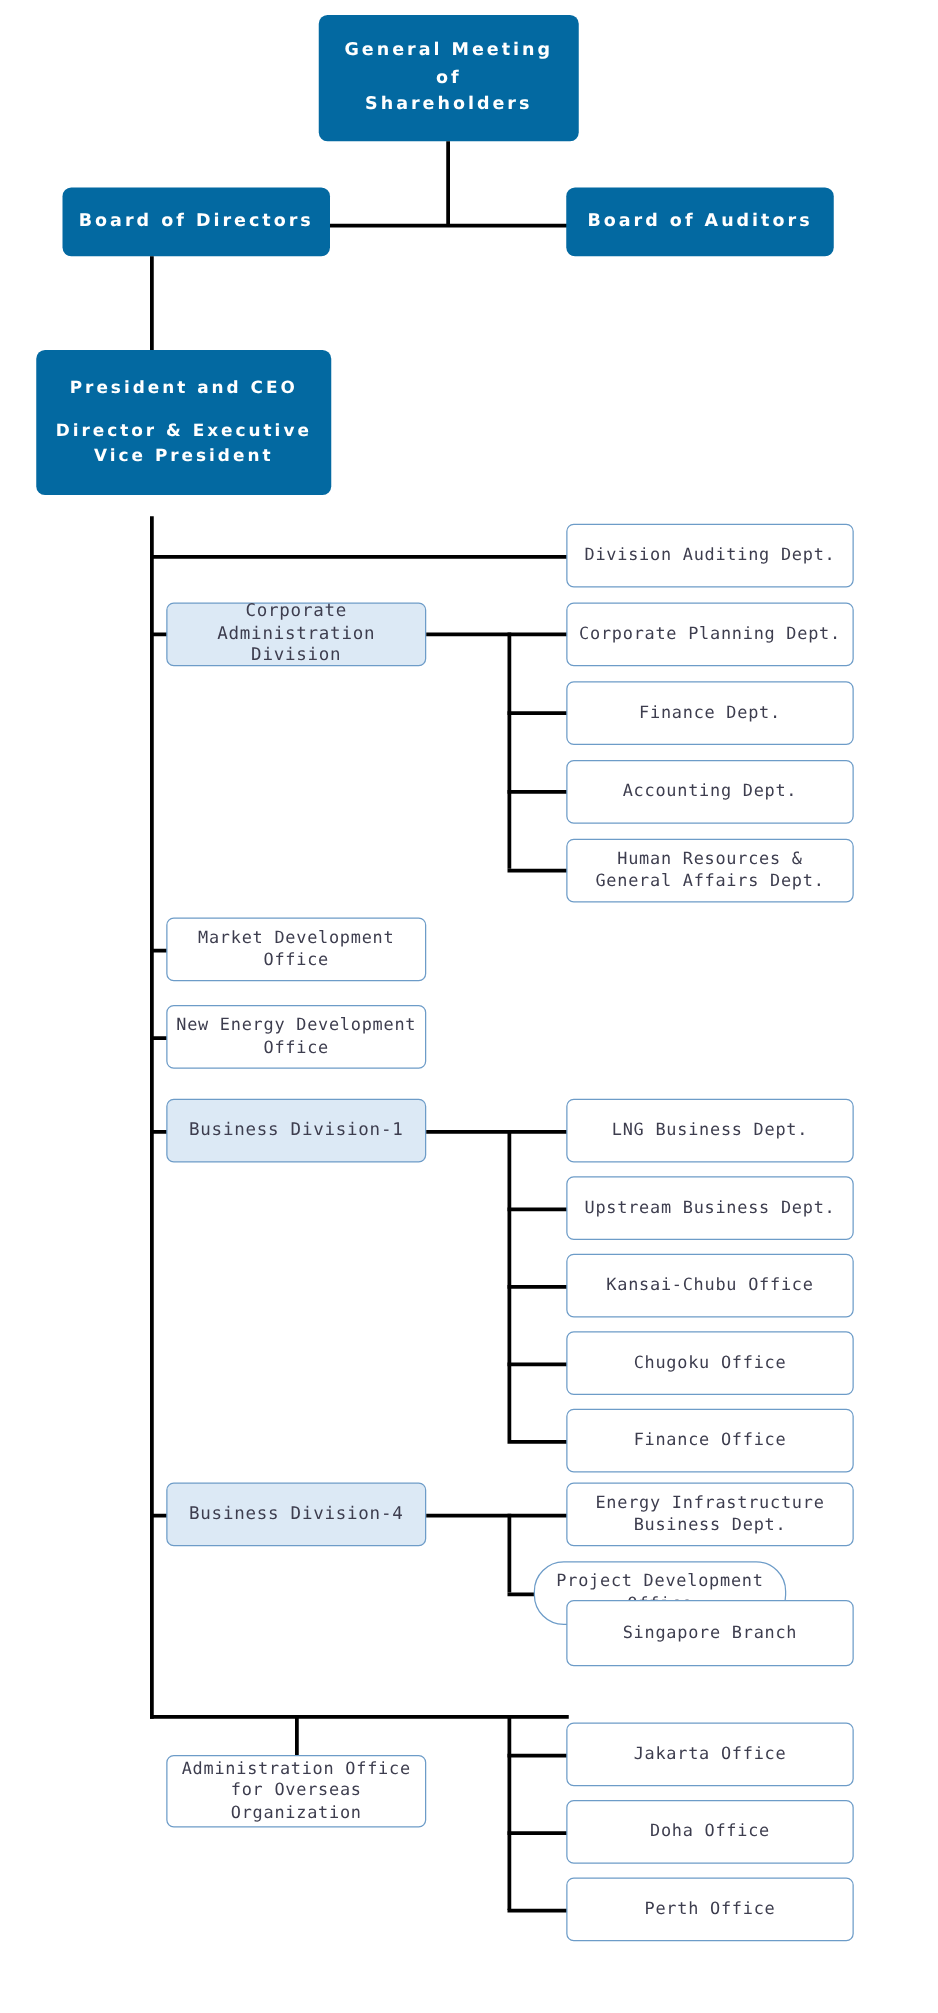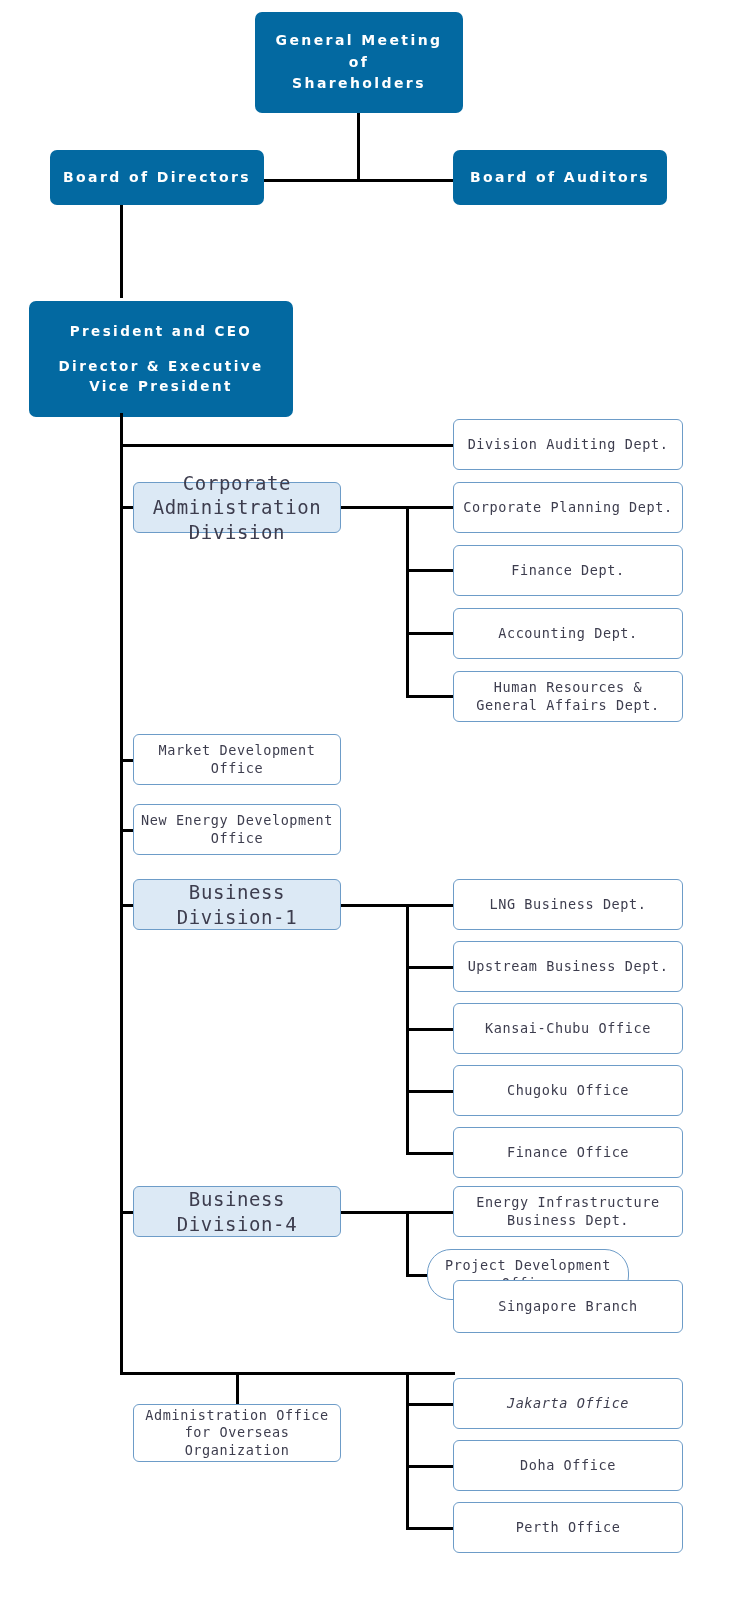--- a/index.html
+++ b/index.html
@@ -45,21 +45,21 @@
   .exec .ln { display: block; white-space: nowrap; }
 
   
   .division {
     position: absolute;
     box-sizing: border-box;
     background: #DCE9F5;
     border: 1.6px solid #6D9CC8;
     border-radius: 6px;
     color: #3D3D4E;
-    font-size: 19px;
+    font-size: 14px;
     letter-spacing: 0.6px;
     display: flex;
     align-items: center;
     justify-content: center;
     text-align: center;
     line-height: 1.28;
     padding: 0 6px;
   }
 
   
@@ -100,21 +100,21 @@
   <div class="exec" style="left:50px; top:150px; width:214px; height:55px; font-size:14px;">
     <span class="ln">Board of Directors</span>
   </div>
 
   <div class="exec" style="left:453px; top:150px; width:214px; height:55px; font-size:14px;">
     <span class="ln">Board of Auditors</span>
   </div>
 
   <div class="line v" style="left:120px; top:205px; height:93px;"></div>
 
-  <div class="exec" style="left:29px; top:301px; width:264px; height:116px; font-size:13.5px;">
+  <div class="exec" style="left:29px; top:280px; width:236px; height:116px; font-size:13.5px;">
     <span class="ln">President and CEO</span>
     <span class="ln" style="margin-top:14px;">Director &amp; Executive</span>
     <span class="ln">Vice President</span>
   </div>
 
   <div class="line v" style="left:120px; top:413px; height:962px;"></div>
 
   <div class="line h" style="left:120px; top:444px; width:335px;"></div>
 
   <div class="line h" style="left:120px; top:506px; width:15px;"></div>
@@ -232,21 +232,21 @@
 
   <div class="dept" style="left:427px; top:1249px; width:202px; height:51px;border-radius:24px;">
     <span class="lbl">Project Development
 Office</span>
   </div>
 
   <div class="dept" style="left:453px; top:1280px; width:230px; height:53px;">
     <span class="lbl">Singapore Branch</span>
   </div>
 
-  <div class="dept" style="left:453px; top:1378px; width:230px; height:51px;font-style:italic;">
+  <div class="dept" style="left:453px; top:1378px; width:230px; height:51px;">
     <span class="lbl">Jakarta Office</span>
   </div>
 
   <div class="dept" style="left:453px; top:1440px; width:230px; height:51px;">
     <span class="lbl">Doha Office</span>
   </div>
 
   <div class="dept" style="left:453px; top:1502px; width:230px; height:51px;">
     <span class="lbl">Perth Office</span>
   </div>

